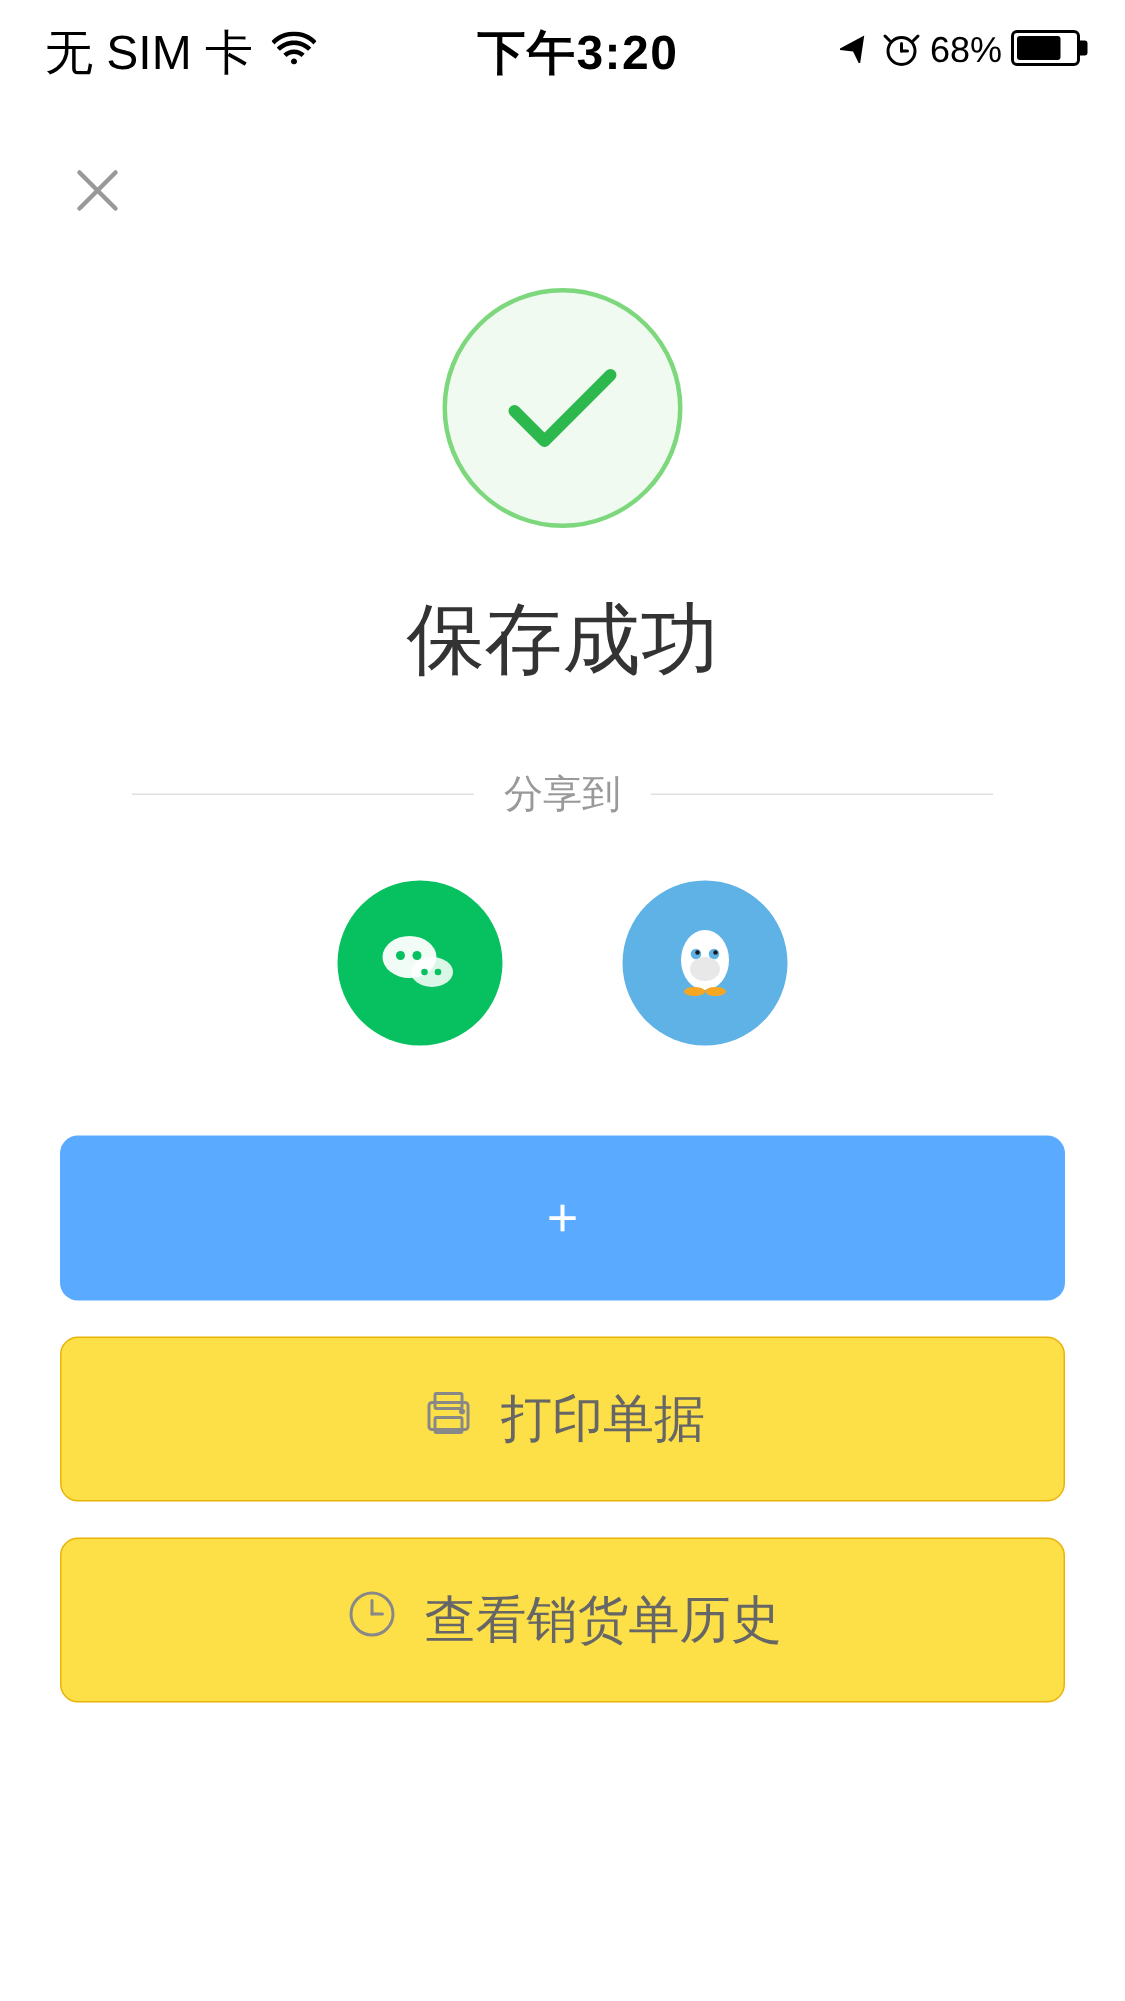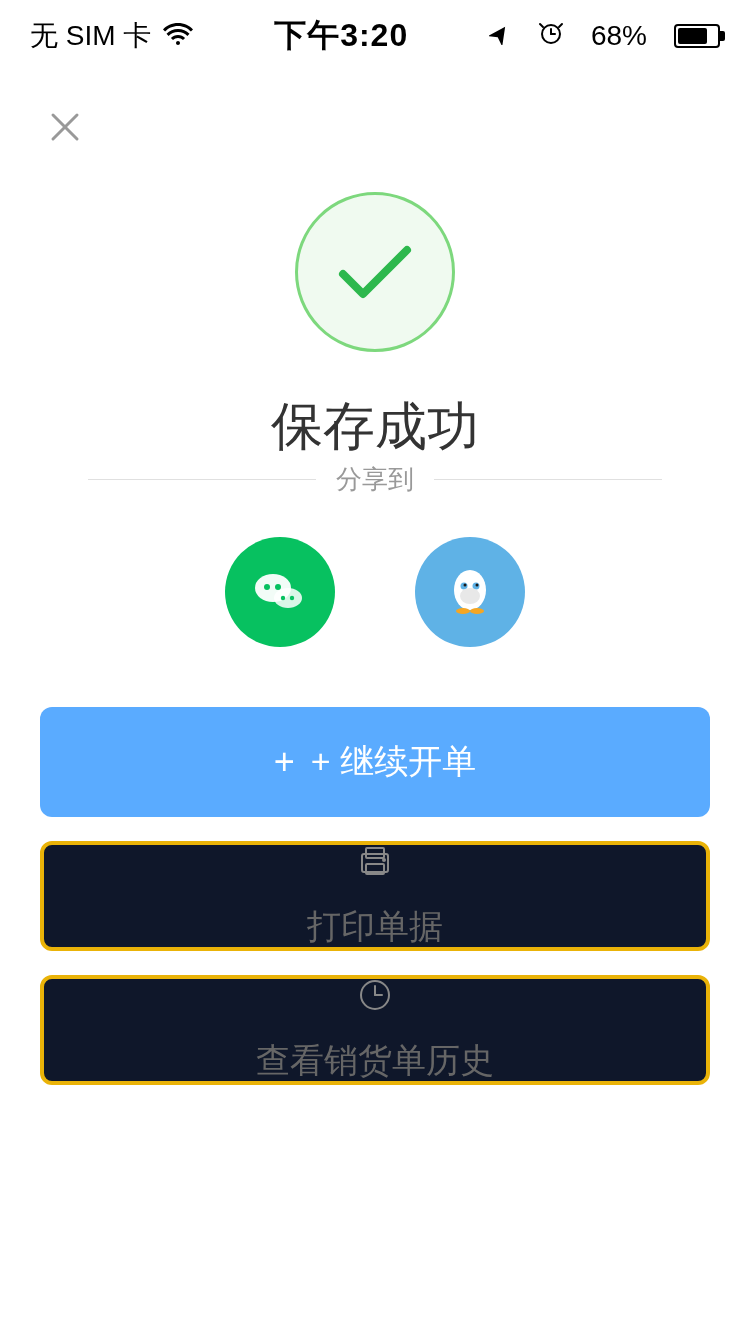--- a/index.html
+++ b/index.html
@@ -19,45 +19,45 @@
       height: 72px;
       background: #ffffff;
       display: flex;
       align-items: center;
       justify-content: space-between;
       padding: 0 30px;
     }
 
     .status-left {
       display: flex;
-      align-items: center;
+      align-items: flex-start;
       gap: 12px;
-      font-size: 28px;
+      font-size: 32px;
       color: #000;
       font-weight: 500;
     }
 
     .wifi-icon {
       display: inline-block;
       width: 30px;
       height: 22px;
     }
 
     .status-center {
       font-size: 32px;
       font-weight: 700;
       color: #000;
       letter-spacing: 1px;
     }
 
     .status-right {
       display: flex;
-      align-items: center;
-      gap: 27px;
-      font-size: 28px;
+      align-items: flex-start;
+      gap: 6px;
+      font-size: 24px;
       color: #000;
     }
 
     .battery-icon {
       display: inline-block;
       width: 46px;
       height: 24px;
       border: 2px solid #000;
       border-radius: 4px;
       position: relative;
@@ -128,20 +128,21 @@
       width: 80px;
       height: 60px;
     }
 
     
     .success-title {
       font-size: 52px;
       font-weight: 400;
       color: #333333;
       text-align: center;
+      margin-bottom: 50px;
     }
 
     
     .share-divider {
       width: 100%;
       display: flex;
       align-items: center;
       padding: 0 88px;
       margin-bottom: 40px;
     }
@@ -205,24 +206,23 @@
       cursor: pointer;
       border: none;
     }
 
     .btn-primary {
       background: #5aabff;
       color: #ffffff;
     }
 
     .btn-secondary {
-      background: #0f172a;
+      background: #fde047;
       color: #666666;
-      border: 4px solid #eab308;
-      flex-direction: column;
+      border: 1px solid #eab308;
     }
   </style>
 </head>
 <body>
 
 <div class="status-bar">
   <div class="status-left">
     <span>无 SIM 卡</span>
     <span>
       <svg class="wifi-icon" viewBox="0 0 30 22" fill="none" xmlns="http://www.w3.org/2000/svg">
@@ -313,21 +313,20 @@
 
         <ellipse cx="32" cy="36" rx="10" ry="8" fill="#e8e8e8"></ellipse>
       </svg>
     </div>
   </div>
 
   <div class="action-buttons">
 
     <button class="action-btn btn-primary">
       <span style="font-size:36px; font-weight:300;">+</span>
-      <span style="font-size:34px;">+ 继续开单</span>
     </button>
 
     <button class="action-btn btn-secondary">
       <span>
         <svg width="38" height="38" viewBox="0 0 38 38" fill="none">
           <rect x="6" y="12" width="26" height="18" rx="2" stroke="#888" stroke-width="2" fill="none"></rect>
           <rect x="10" y="6" width="18" height="10" rx="1" stroke="#888" stroke-width="2" fill="none"></rect>
           <rect x="10" y="22" width="18" height="10" rx="1" stroke="#888" stroke-width="2" fill="none"></rect>
           <circle cx="28" cy="18" r="2" fill="#888"></circle>
         </svg>

